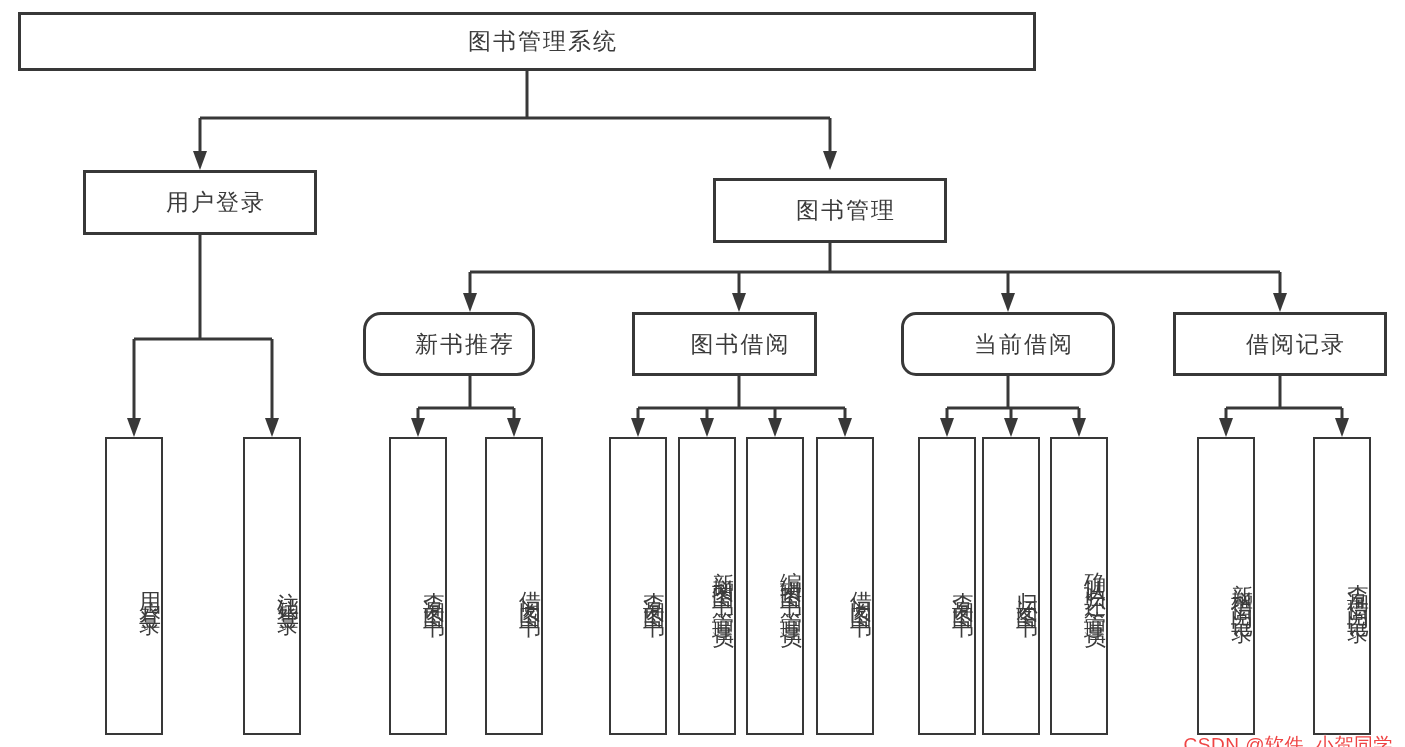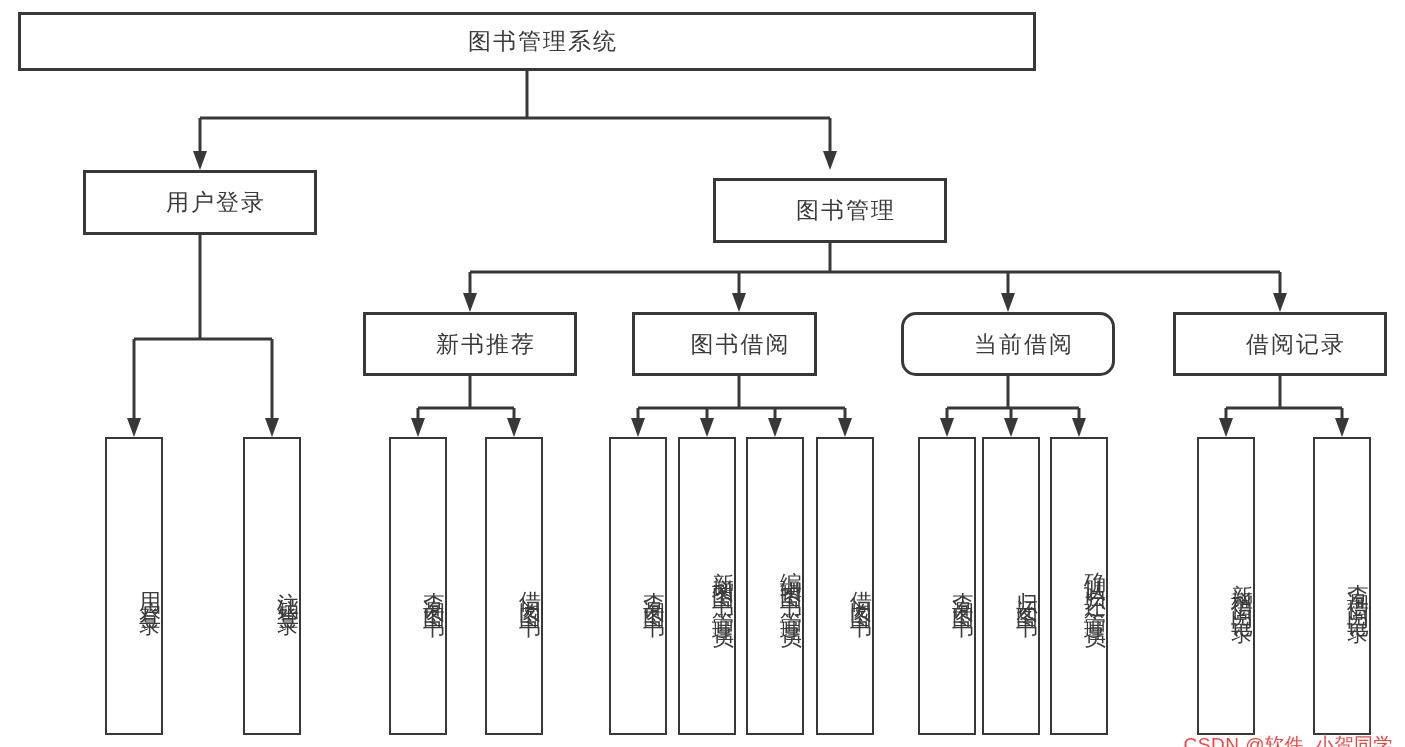--- a/index.html
+++ b/index.html
@@ -141,21 +141,21 @@
     <span class="hlabel">图书管理系统</span>
   </div>
 
   <div class="box" style="left:83px; top:170px; width:234px; height:65px;">
     <span class="hlabel">用户登录</span>
   </div>
   <div class="box" style="left:713px; top:170px; width:234px; height:65px;margin-top:8px;">
     <span class="hlabel">图书管理</span>
   </div>
 
-  <div class="box" style="left:363px; top:312px; width:214px; height:64px;">
+  <div class="box" style="left:363px; top:312px; width:172px; height:64px;border-radius:18px;">
     <span class="hlabel">新书推荐</span>
   </div>
   <div class="box" style="left:632px; top:312px; width:185px; height:64px;">
     <span class="hlabel">图书借阅</span>
   </div>
   <div class="box" style="left:901px; top:312px; width:214px; height:64px;border-radius:15px;">
     <span class="hlabel">当前借阅</span>
   </div>
   <div class="box" style="left:1173px; top:312px; width:214px; height:64px;">
     <span class="hlabel">借阅记录</span>

